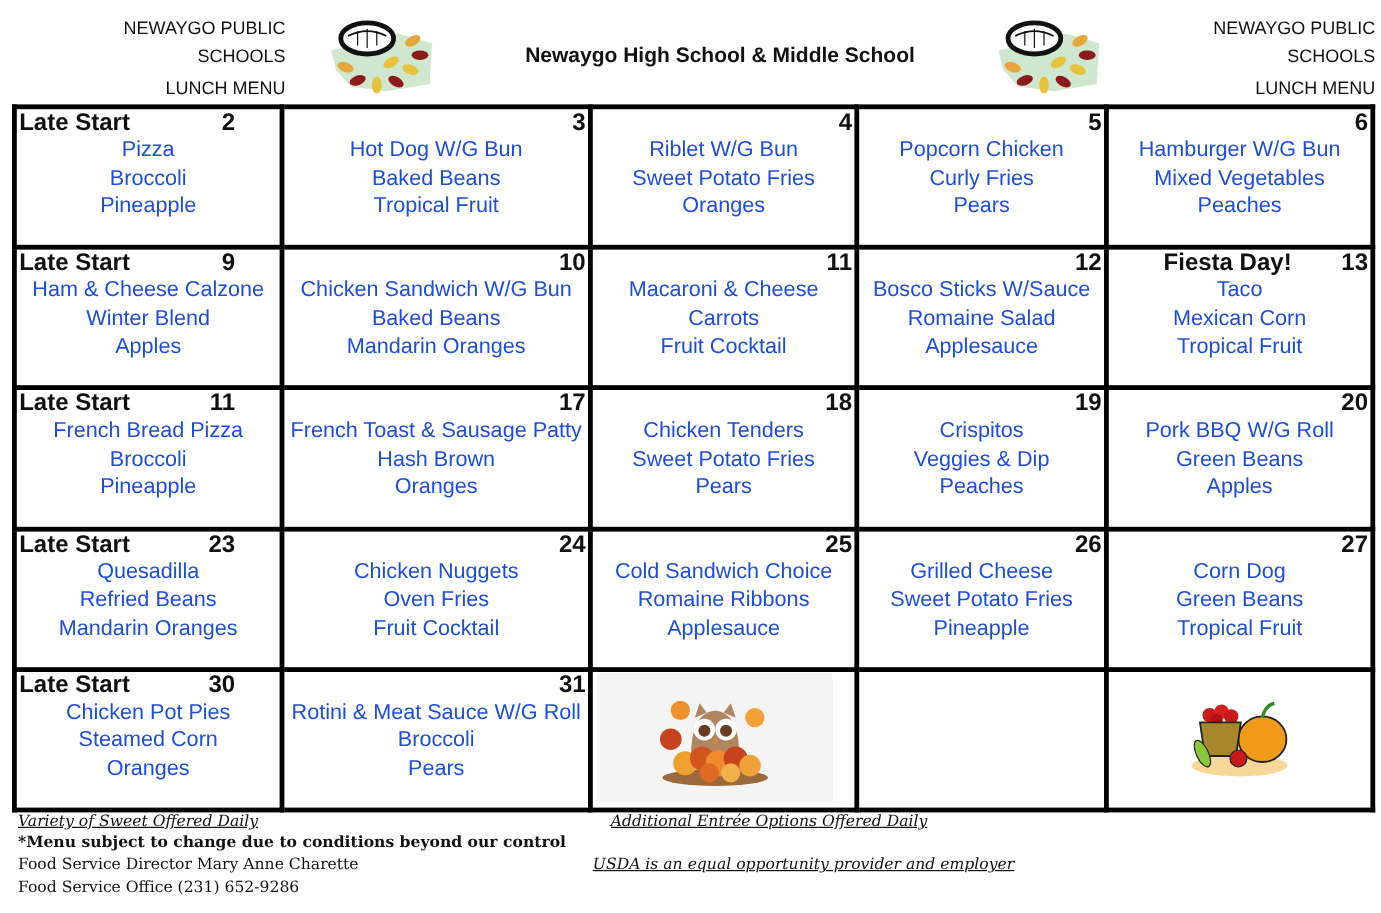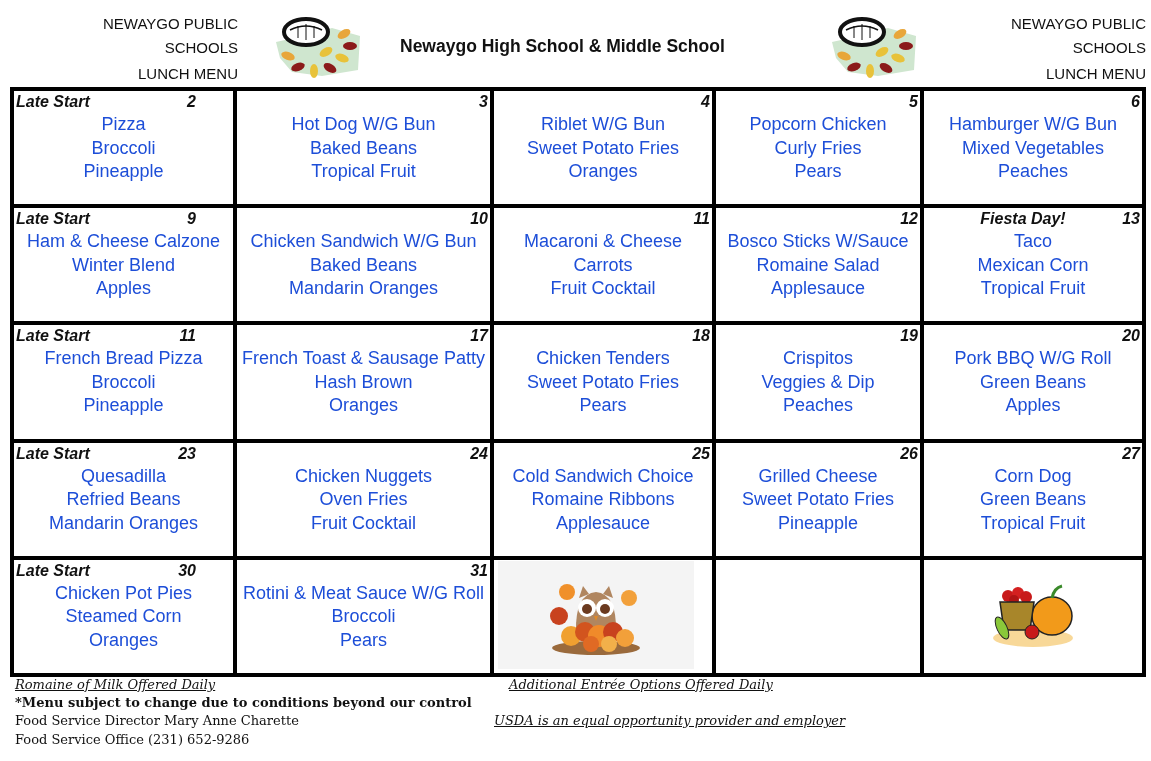--- a/index.html
+++ b/index.html
@@ -5,34 +5,34 @@
   html, body { margin: 0; padding: 0; background: #ffffff; }
   body { width: 1151px; height: 761px; position: relative; overflow: hidden;
          font-family: "Liberation Sans", sans-serif; color: #111; }
 
   .hdr-side { position: absolute; top: 12px; width: 230px; text-align: right;
               font-size: 15px; line-height: 23.5px; color: #111; }
   .hdr-side .l3 { margin-top: 3px; display: block; }
   #hdr-left { left: 8px; }
   #hdr-right { left: 916px; }
 
-  .hdr-title { position: absolute; top: 34px; left: 400px; width: 400px; 
+  .hdr-title { position: absolute; top: 34px; left: 400px; width: 400px; text-align: center;
                font-weight: bold; font-size: 17.5px; line-height: 25px; color: #111; }
 
   .clip { position: absolute; top: 14px; width: 92px; height: 66px; }
   #clip-left { left: 272px; }
   #clip-right { left: 828px; }
 
   table.cal { position: absolute; left: 10px; top: 87px; width: 1132px; height: 590px;
               border-collapse: collapse; table-layout: fixed; }
   table.cal td { border: 4px solid #000; vertical-align: top; padding: 0; position: relative; height: 110px; }
   col.c1 { width: 223px; } col.c2 { width: 257px; } col.c3 { width: 222px; }
   col.c4 { width: 208px; } col.c5 { width: 222px; }
 
-  .day-head { height: 22px; position: relative; font-weight: bold; font-size: 16px; line-height: 22px; font-style: italic; }
+  .day-head { height: 22px; position: relative; font-weight: bold; font-size: 20px; line-height: 22px; }
   .day-tag { position: absolute; left: 2px; top: 0; }
   .day-tag.center { left: 0; right: 0; text-align: center; padding-right: 20px; }
   .day-num { position: absolute; right: 2px; top: 0; }
   .day-num.late { right: 37px; }
   .items { text-align: center; font-size: 18px; line-height: 23.5px; color: #1d4ed8; }
 
   .img-cell { display: flex; align-items: center; justify-content: center; height: 110px; }
   .owl-bg { background: #f4f4f4; width: 196px; height: 108px; display: flex; align-items: center; justify-content: center; margin-left: -14px; }
 
   .foot { position: absolute; font-family: "DejaVu Serif", serif; font-size: 13px; line-height: 18px; color: #111; }
@@ -377,18 +377,18 @@
               <path d="M12,22 L46,22 L42,50 L16,50 Z" fill="#a8862a" stroke="#222" stroke-width="1.5"></path>
               <ellipse cx="14" cy="48" rx="5" ry="12" fill="#8ac83a" stroke="#222" stroke-width="1" transform="rotate(-25 14 48)"></ellipse>
               <circle cx="44" cy="52" r="7" fill="#c81a1a" stroke="#222" stroke-width="1"></circle>
             </svg>
           </div>
         </td>
       </tr>
     </tbody>
 </table>
 
-<div class="foot it" style="left:15px; top:676px;">Romaine of Milk Offered Daily </div>
+<div class="foot it" style="left:15px; top:676px;">Variety of Sweet Offered Daily </div>
 <div class="foot it" style="left:494px; top:676px;margin-left:15px;">Additional Entrée Options Offered Daily </div>
 <div class="foot b" style="left:15px; top:694px;">*Menu subject to change due to conditions beyond our control</div>
 <div class="foot" style="left:15px; top:712px;">Food Service Director Mary Anne Charette</div>
 <div class="foot it" style="left:494px; top:712px;">USDA is an equal opportunity provider and employer</div>
 <div class="foot" style="left:15px; top:731px;">Food Service Office (231) 652-9286</div>
 
 </body></html>

